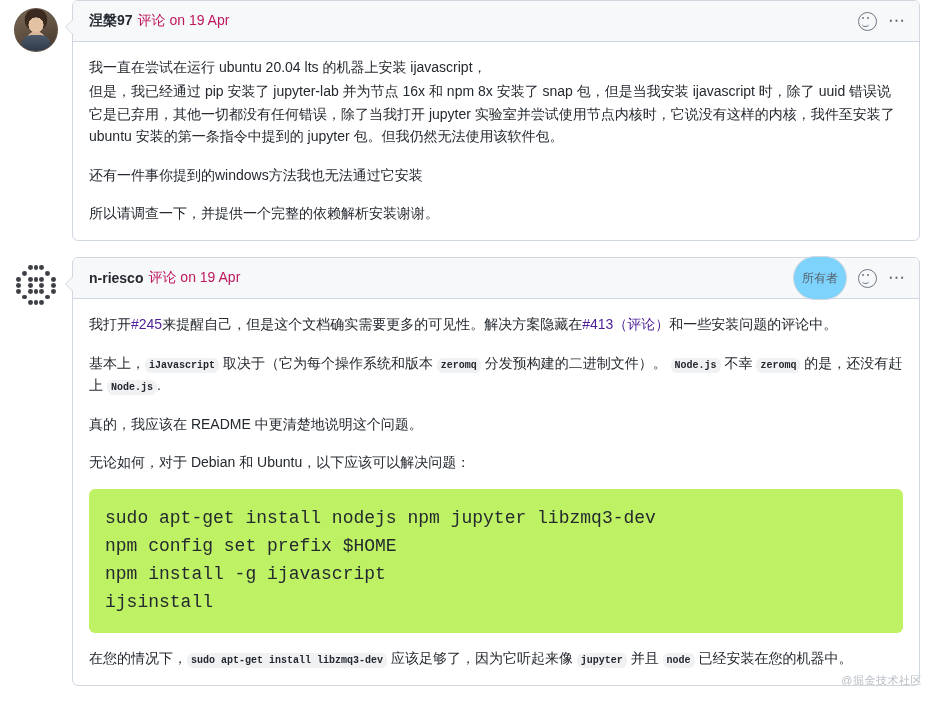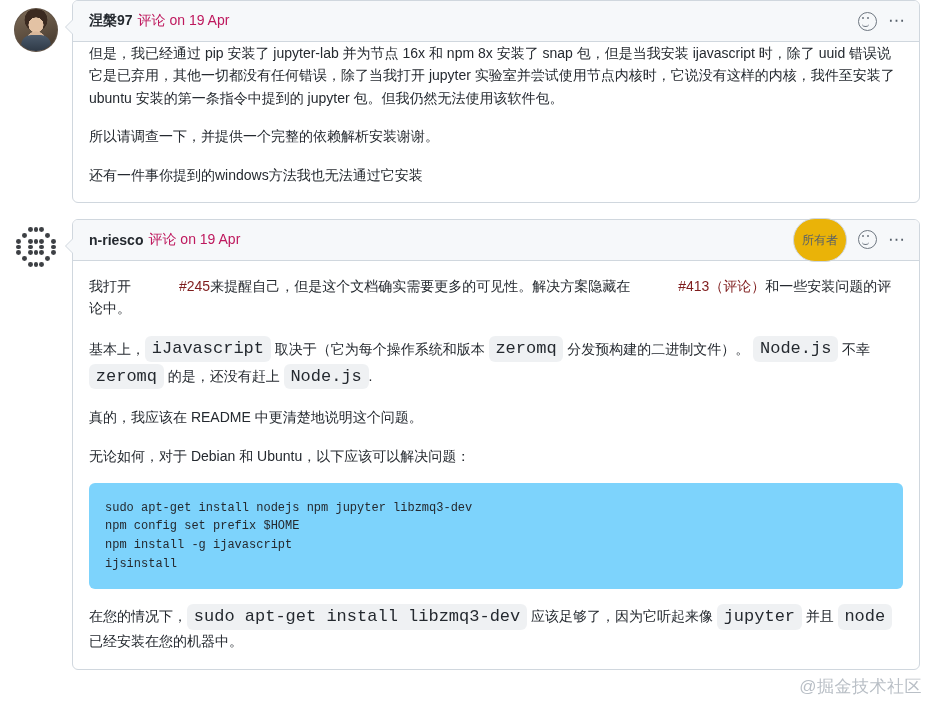--- a/index.html
+++ b/index.html
@@ -144,21 +144,21 @@
     align-items: center;
     gap: 10px;
   }
   .owner-badge {
     border: 1px solid #d0d7de;
     border-radius: 2em;
     color: #57606a;
     font-size: 12px;
     padding: 12px 8px;
     line-height: 18px;
-    background: #eab308;
+    background: #7dd3fc;
   }
   .icon-btn {
     color: #57606a;
     display: inline-flex;
     align-items: center;
     justify-content: center;
     width: 20px;
     height: 20px;
     cursor: pointer;
   }
@@ -195,50 +195,51 @@
 
   .bubble-body {
     padding: 14px 16px 16px 16px;
     font-size: 14px;
     line-height: 1.6;
     color: #24292f;
   }
   .bubble-body p { margin: 0 0 16px 0; }
   .bubble-body p:last-child { margin-bottom: 0; }
 
-  .lnk { color: #7f1d1d; text-decoration: none; cursor: pointer; margin-left: 48px; }
+  .lnk { color: #4c1d95; text-decoration: none; cursor: pointer; }
 
   code.inline {
     font-family: "Liberation Mono", monospace;
-    font-size: 17px;
+    font-size: 10px;
     background: rgba(175,184,193,0.2);
     border-radius: 6px;
     padding: 0.2em 0.4em;
     color: #24292f;
+    font-weight: bold;
   }
 
   pre.code-block {
     margin: 0 0 14px 0;
-    background: #7dd3fc;
+    background: #bef264;
     border-radius: 6px;
     padding: 16px;
     overflow: auto;
     font-family: "Liberation Mono", monospace;
-    font-size: 12px;
+    font-size: 18px;
     line-height: 1.55;
     color: #24292f;
     white-space: pre;
   }
 
   .watermark {
     position: absolute;
     right: 12px;
-    bottom: 6px;
+    bottom: 16px;
     color: #b9bfc6;
-    font-size: 17px;
+    font-size: 11px;
     letter-spacing: 0.5px;
     user-select: none;
     margin-left: 48px;
   }
 
   .second-comment-clip {
     max-height: 432px;
     overflow: hidden;
   }
 </style>
@@ -257,23 +258,24 @@
         <span class="author">涅槃97</span>
         <span class="meta-text">评论 on 19 Apr</span>
         <span class="header-right">
           <span class="icon-btn">
               <span class="emoji-icon"></span>
             </span>
           <span class="icon-btn kebab">⋯</span>
         </span>
       </div>
       <div class="bubble-body">
+        <p>我一直在尝试在运行 ubuntu 20.04 lts 的机器上安装 ijavascript，</p>
         <p style="margin-top:-14px;">但是，我已经通过 pip 安装了 jupyter-lab 并为节点 16x 和 npm 8x 安装了 snap 包，但是当我安装 ijavascript 时，除了 uuid 错误说它是已弃用，其他一切都没有任何错误，除了当我打开 jupyter 实验室并尝试使用节点内核时，它说没有这样的内核，我件至安装了 ubuntu 安装的第一条指令中提到的 jupyter 包。但我仍然无法使用该软件包。</p>
+        <p>还有一件事你提到的windows方法我也无法通过它安装</p>
         <p>所以请调查一下，并提供一个完整的依赖解析安装谢谢。</p>
-        <p>还有一件事你提到的windows方法我也无法通过它安装</p>
       </div>
     </div>
   </div>
 
   <div class="comment">
     <div class="avatar-col">
       <div class="avatar dots">
         <i class="off"></i>
           <i class="off"></i>
           <i></i>

